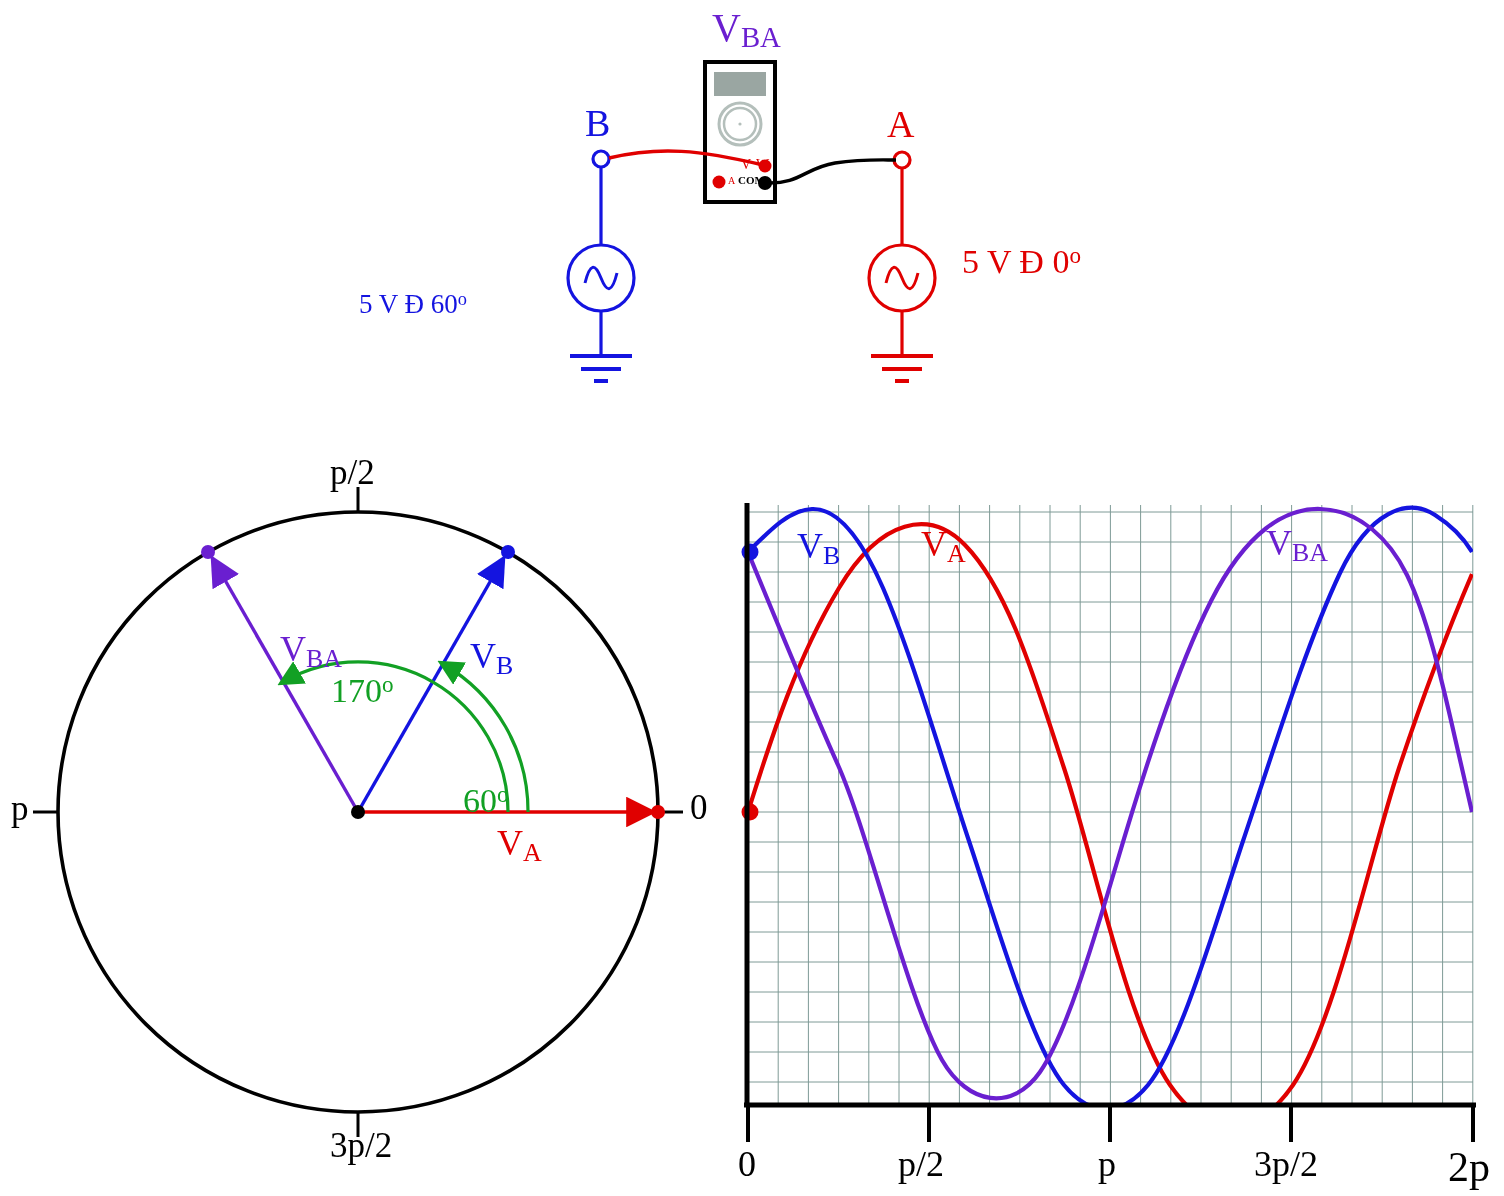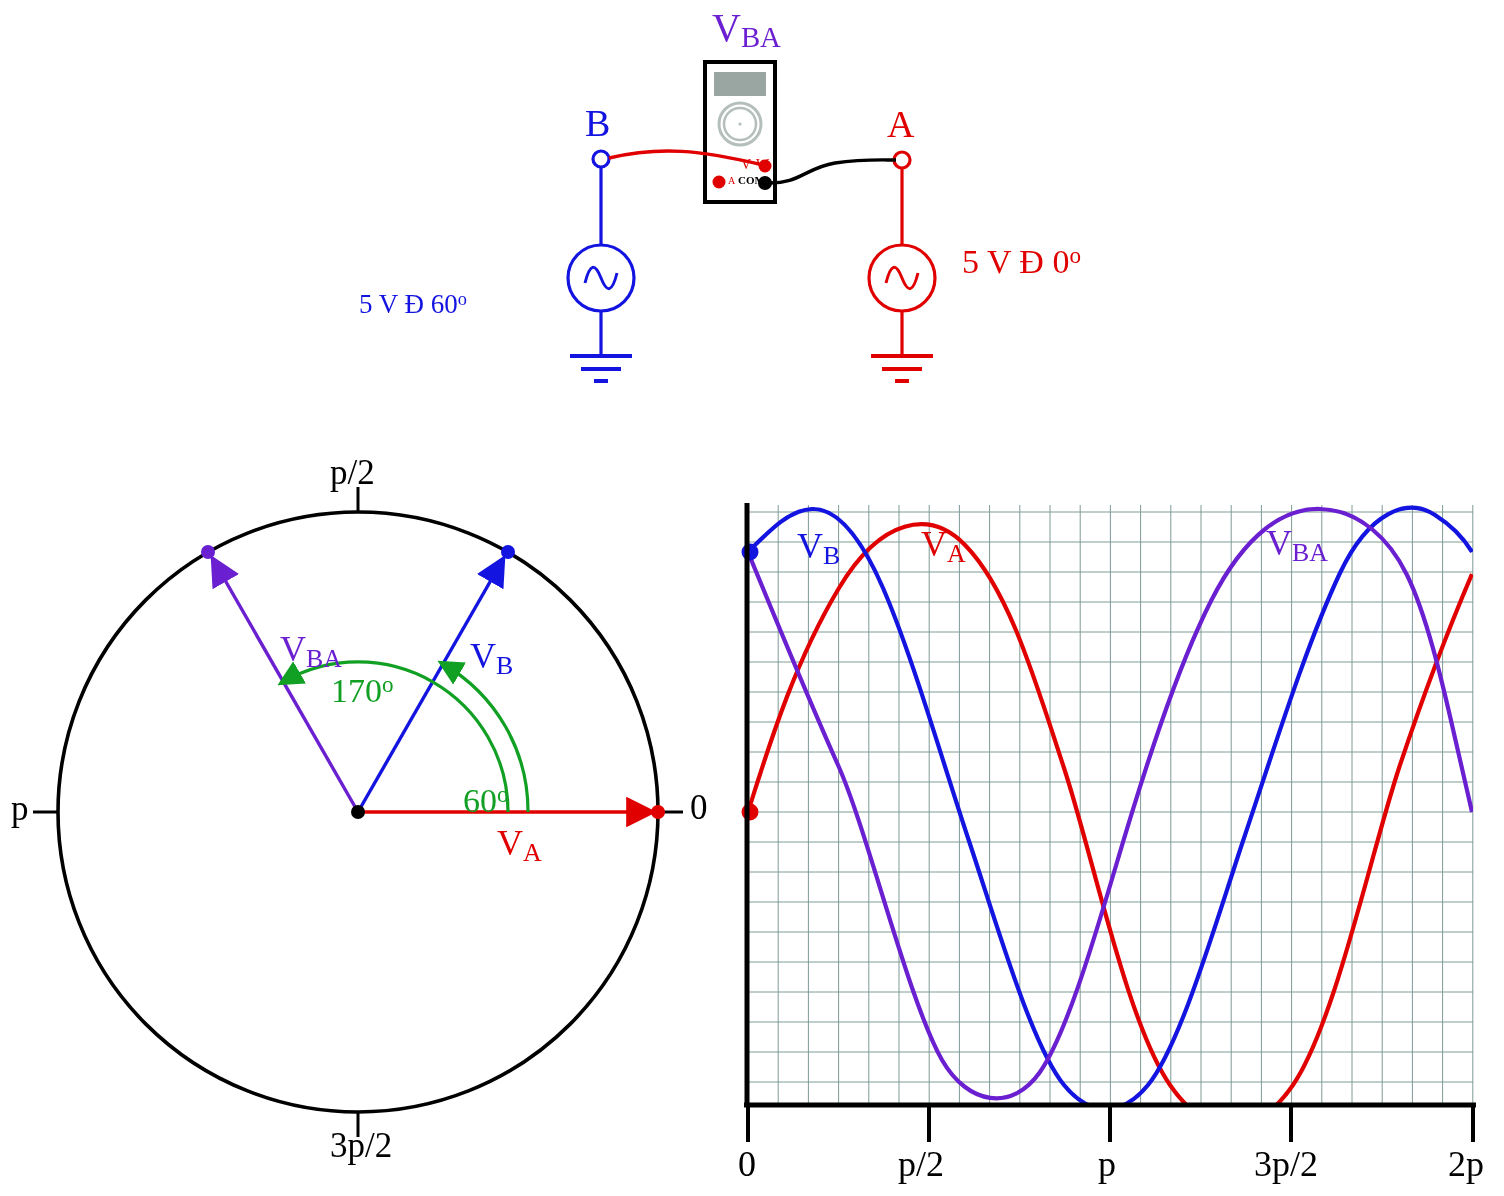--- a/index.html
+++ b/index.html
@@ -238,15 +238,15 @@
   <div class="lbl c-blue" style="left:797px; top:528px; font-size:36px;"><span>V</span><span class="sub">B</span></div>
 
   <div class="lbl c-red" style="left:921px; top:526px; font-size:36px;"><span>V</span><span class="sub">A</span></div>
 
   <div class="lbl c-purp" style="left:1266px; top:525px; font-size:36px;"><span>V</span><span class="sub">BA</span></div>
 
   <div class="lbl c-black" style="left:738px; top:1146px; font-size:36px;">0</div>
   <div class="lbl c-black" style="left:898px; top:1146px; font-size:36px;">p/2</div>
   <div class="lbl c-black" style="left:1098px; top:1146px; font-size:36px;">p</div>
   <div class="lbl c-black" style="left:1254px; top:1146px; font-size:36px;">3p/2</div>
-  <div class="lbl c-black" style="left:1448px; top:1146px; font-size:36px;">2p</div>
+  <div class="lbl c-black" style="left:1448px; top:1146px; font-size:42px;">2p</div>
 
 </div>
 
 </body></html>

